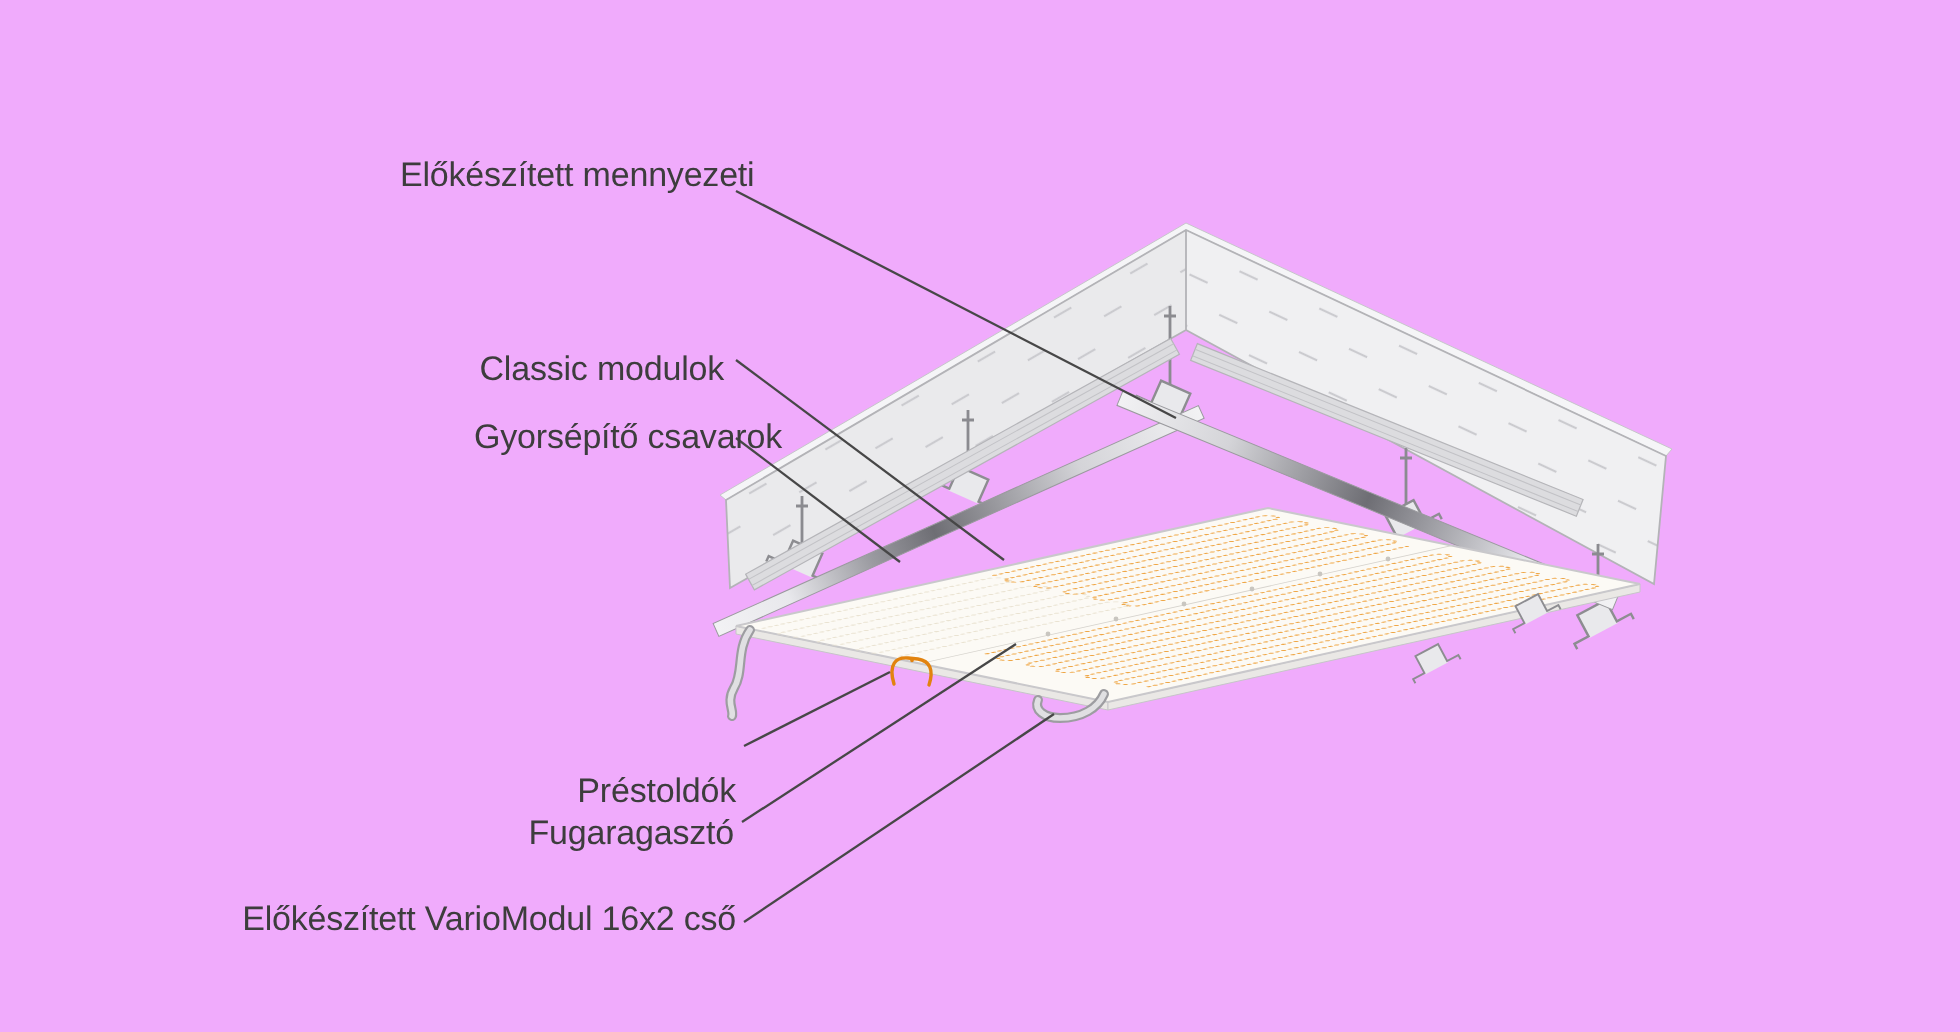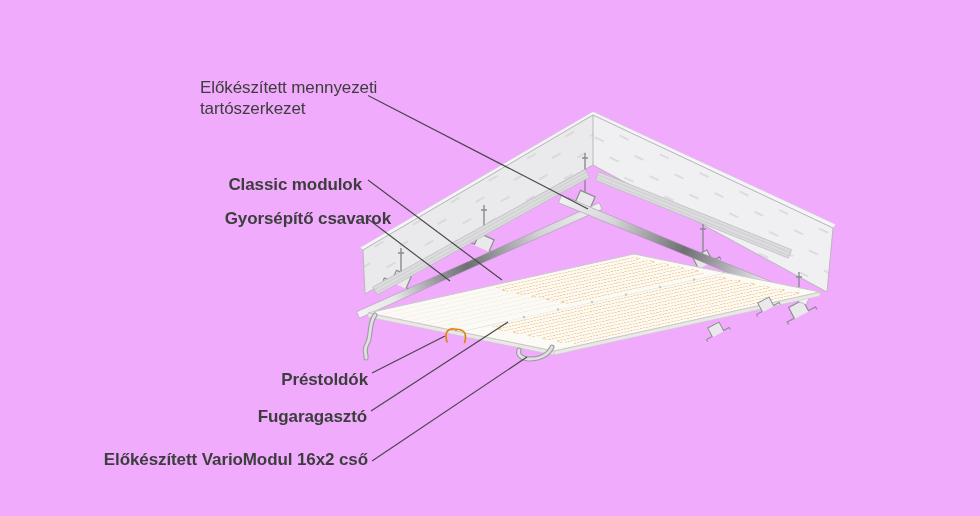--- a/index.html
+++ b/index.html
@@ -5,21 +5,21 @@
   html,body{margin:0;padding:0;background:#fff;}
   #stage{
     position:relative;width:980px;height:516px;background:#f0abfc;overflow:hidden;
     font-family:"Liberation Sans","DejaVu Sans",sans-serif;
   }
   .label{
     position:absolute;white-space:nowrap;
     font-size:17px;line-height:21px;letter-spacing:-0.1px;
     color:var(--c-label_text,#3d3d3d);
   }
-  .label.right{text-align:right;font-weight:bold;}
+  .label.right{text-align:right;}
   svg{position:absolute;left:0;top:0;}
   .slab-left{fill:var(--c-slab_left,#eaeaec);}
   .slab-right{fill:var(--c-slab_right,#f0f0f2);}
   .slab-top{fill:#f5f5f7;stroke:#c6c6ca;stroke-width:.5;}
   .slab-edge{fill:none;stroke:#b3b3b7;stroke-width:.9;}
   .dash-stroke{stroke:#cbcbcf;stroke-width:1.1;}
   .rod{stroke:#8b8b90;stroke-width:1.4;fill:none;}
   .bracket-web{fill:#e9e9ec;stroke:none;}
   .bracket-body{fill:none;stroke:#8d8d91;stroke-width:1.2;}
   .channel{fill:#dcdcdf;stroke:#b5b5b9;stroke-width:.6;}
@@ -178,25 +178,24 @@
       <line class="leader" x1="368" y1="180" x2="502" y2="280"></line>
       <line class="leader" x1="368" y1="219" x2="450" y2="281"></line>
       <line class="leader" x1="372" y1="373" x2="445" y2="336"></line>
       <line class="leader" x1="371" y1="411" x2="508" y2="322"></line>
       <line class="leader" x1="372" y1="461" x2="527" y2="357"></line>
     </g>
   </svg>
 
   <div class="label" style="left:200px;top:77px;">
     <div>Előkészített mennyezeti</div>
-    <div>tartószerkezet</div>
   </div>
 
   <div class="label right" style="right:618px;top:174px;">Classic modulok</div>
 
   <div class="label right" style="right:589px;top:208px;">Gyorsépítő csavarok</div>
 
-  <div class="label right" style="right:612px;top:369px;">Préstoldók</div>
+  <div class="label right" style="right:612px;top:385px;">Préstoldók</div>
 
   <div class="label right" style="right:613px;top:406px;">Fugaragasztó</div>
 
   <div class="label right" style="right:612px;top:449px;">Előkészített VarioModul 16x2 cső</div>
 </div>
 
 </body></html>

